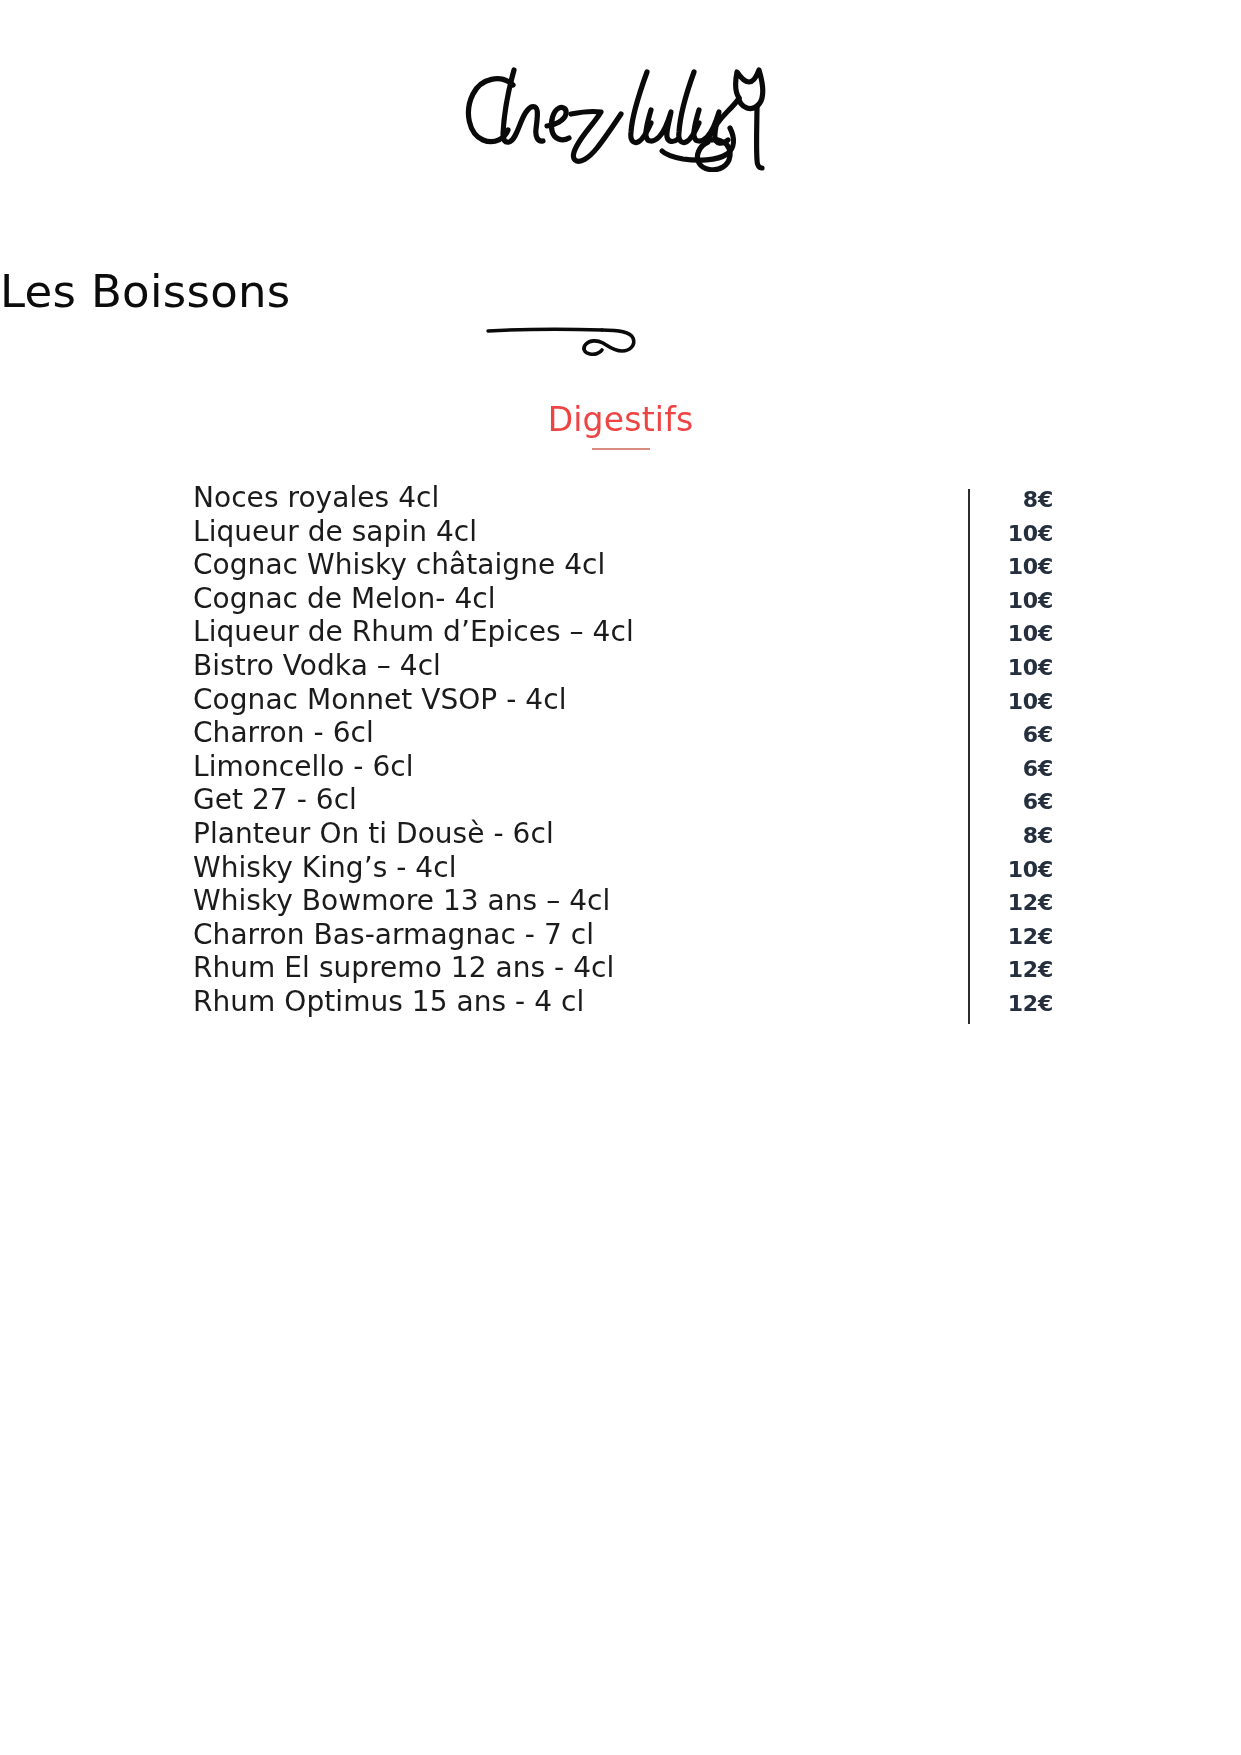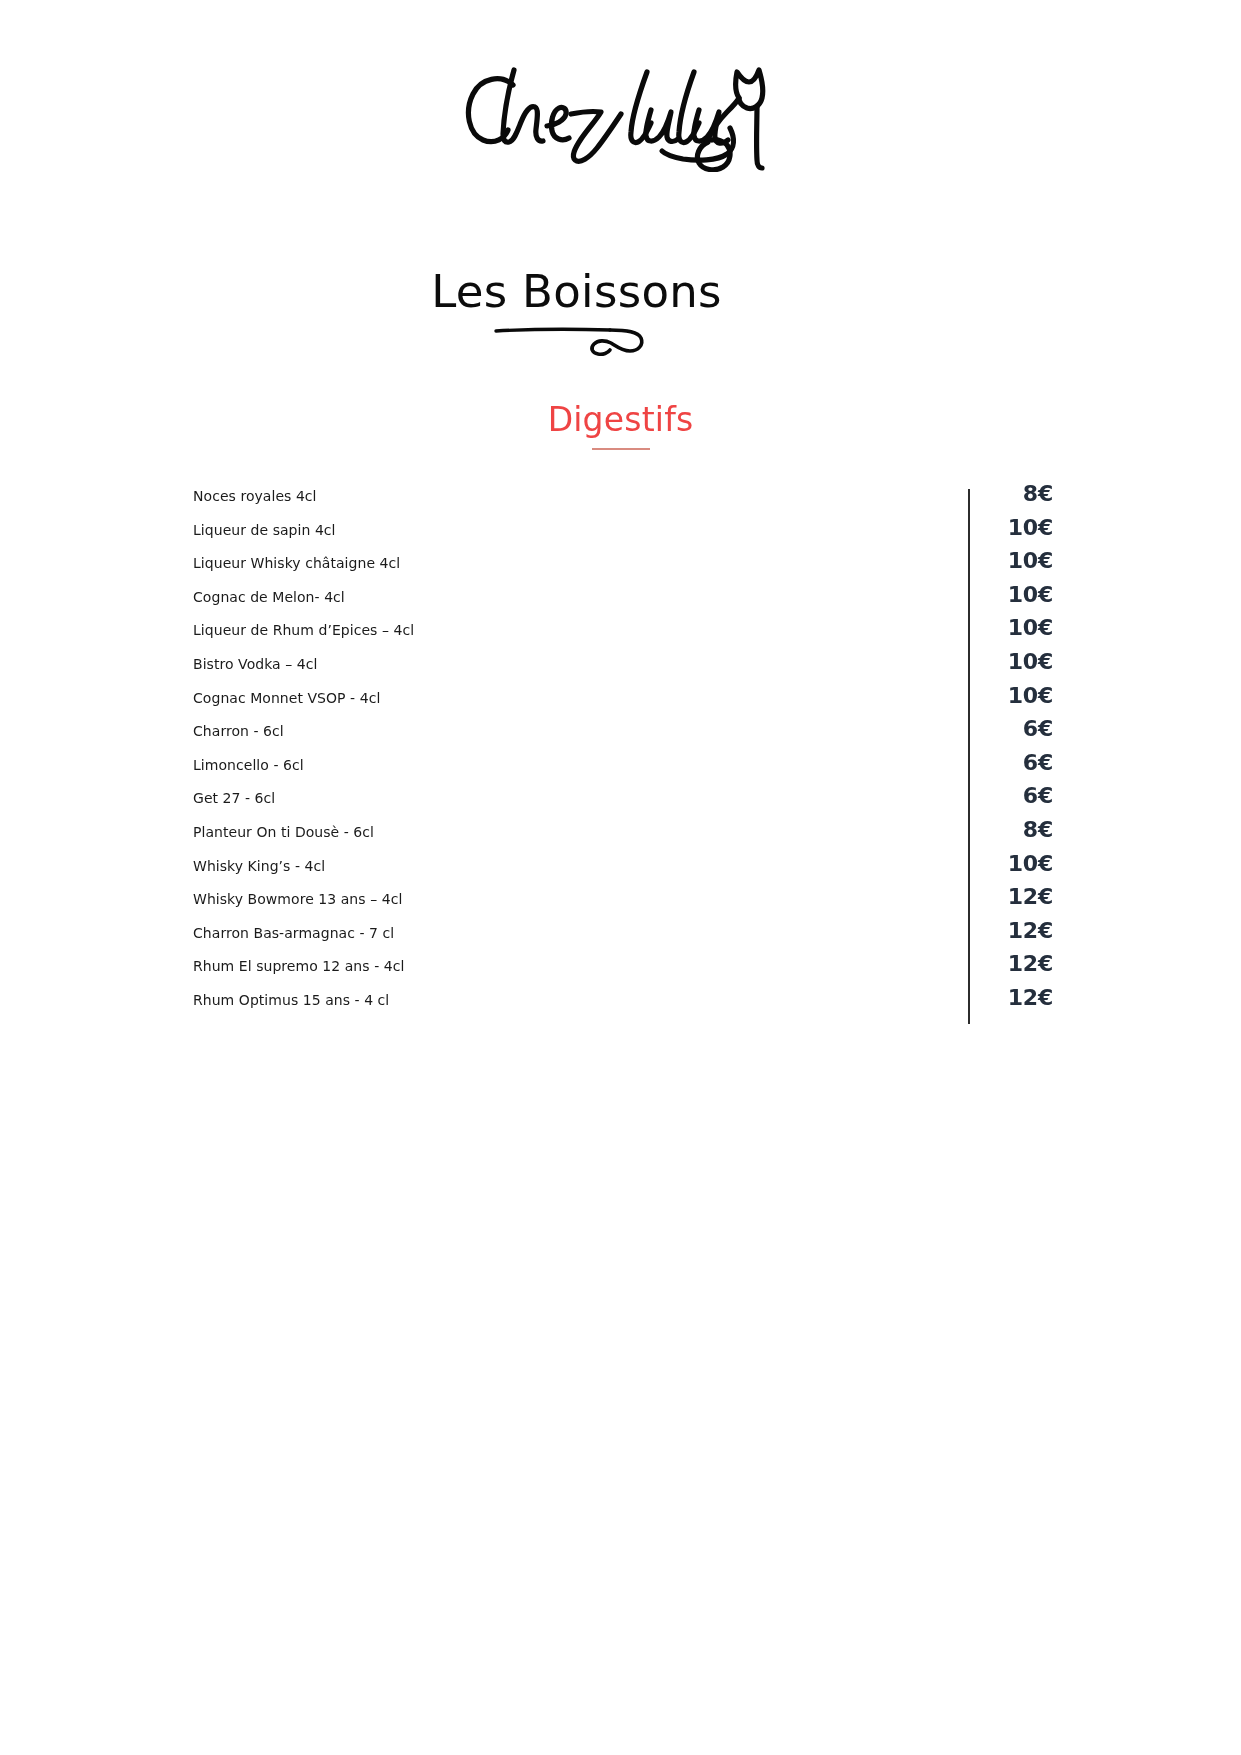--- a/index.html
+++ b/index.html
@@ -35,23 +35,23 @@
     justify-content: center;
   }
   .logo-svg {
     display: block;
   }
 
   
   .title-block {
     position: absolute;
     top: 268px;
-    left: 8px;
+    left: 0;
     width: 1137px;
-    text-align: center;
+    text-align: left;
   }
   .main-title {
     font-family: "DejaVu Sans", sans-serif;
     font-size: 45px;
     font-weight: 400;
     letter-spacing: 0.3px;
     color: #0c0c0c;
     line-height: 1.08;
     margin: 0;
   }
@@ -94,21 +94,21 @@
     left: 193px;
     width: 860px;
   }
   .menu-row {
     display: flex;
     align-items: baseline;
     height: 33.6px;
   }
   .item-name {
     font-family: "DejaVu Sans", sans-serif;
-    font-size: 14px;
+    font-size: 28px;
     font-weight: 400;
     color: #1b1b1b;
     letter-spacing: 0.05px;
     white-space: nowrap;
     flex: 0 0 auto;
   }
   .row-spacer {
     flex: 1 1 auto;
   }
   .item-price {
@@ -206,21 +206,21 @@
       <span class="item-price">8€</span>
     </div>
 
     <div class="menu-row">
       <span class="item-name">Liqueur de sapin 4cl</span>
       <span class="row-spacer"></span>
       <span class="item-price">10€</span>
     </div>
 
     <div class="menu-row">
-      <span class="item-name">Liqueur Whisky châtaigne 4cl</span>
+      <span class="item-name">Cognac Whisky châtaigne 4cl</span>
       <span class="row-spacer"></span>
       <span class="item-price">10€</span>
     </div>
 
     <div class="menu-row">
       <span class="item-name">Cognac de Melon- 4cl</span>
       <span class="row-spacer"></span>
       <span class="item-price">10€</span>
     </div>
 

